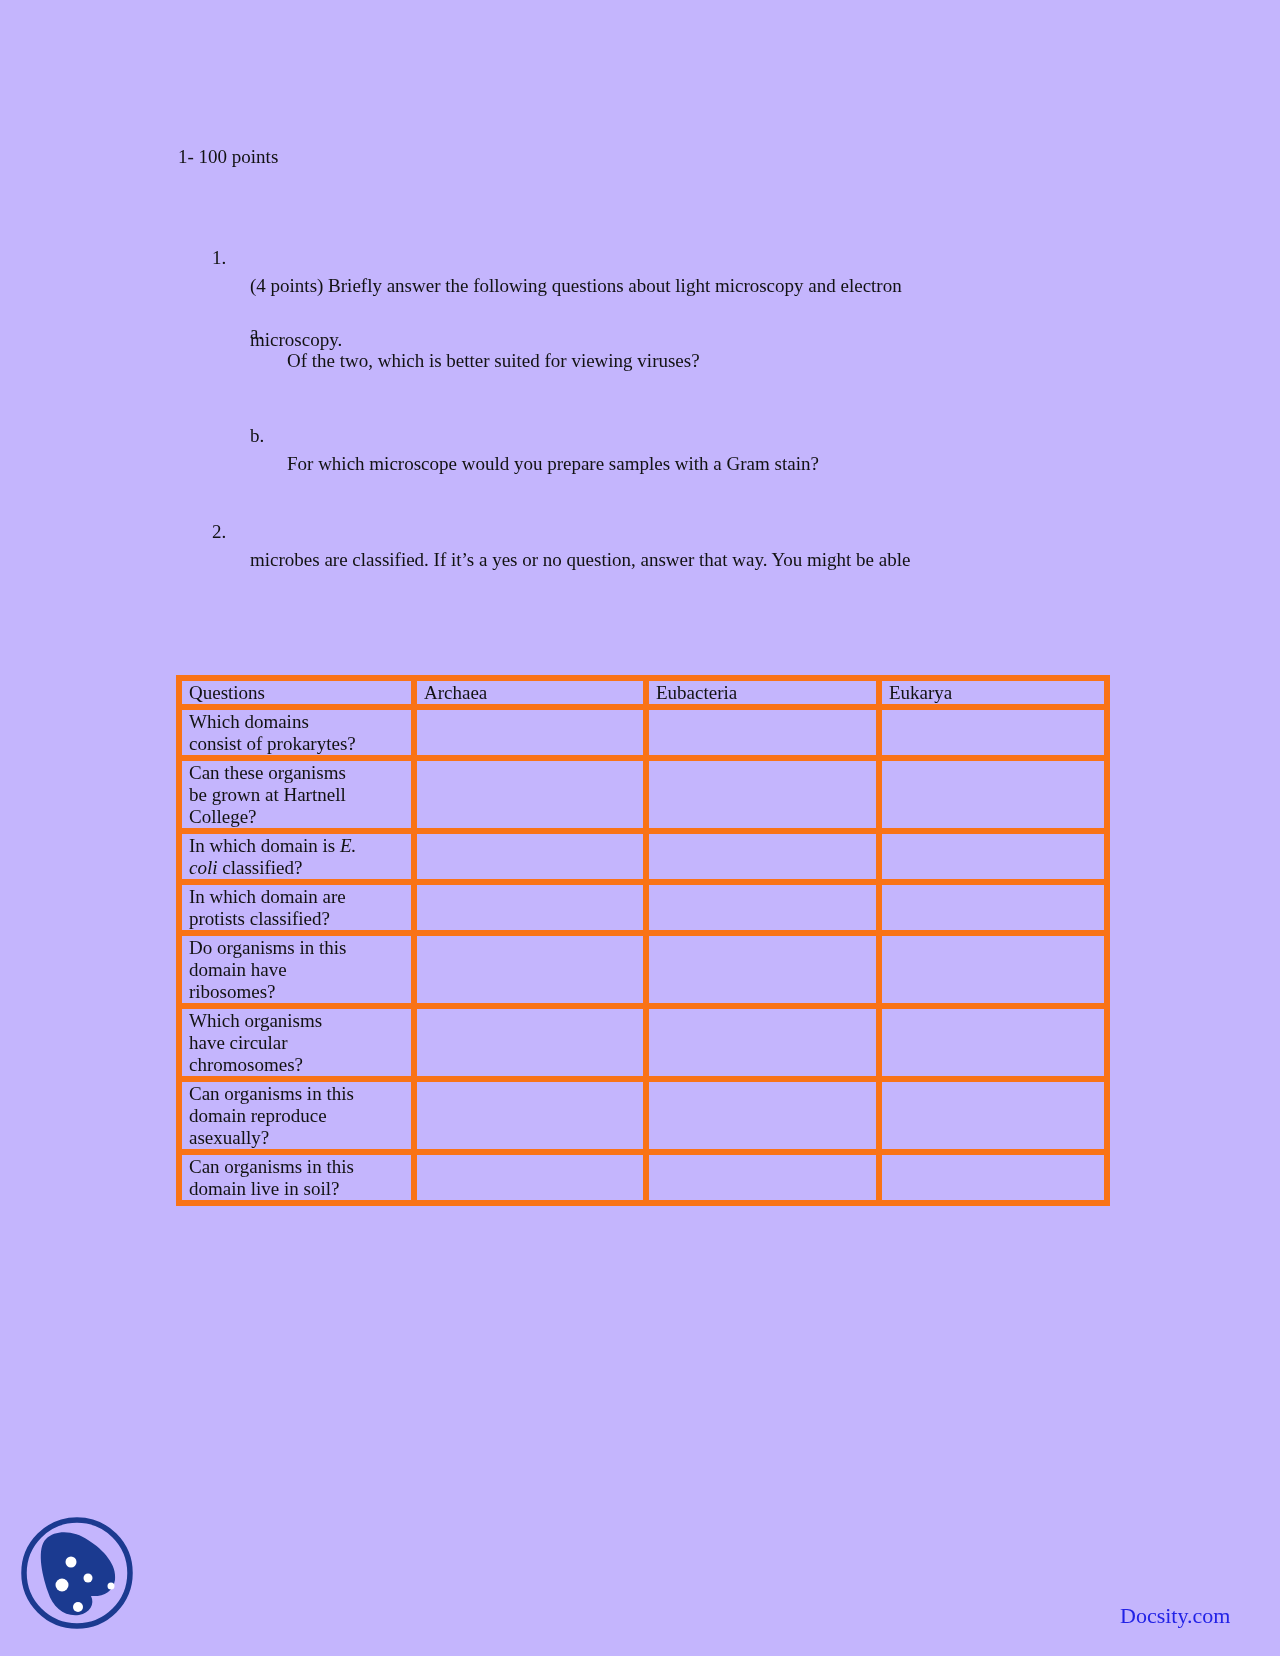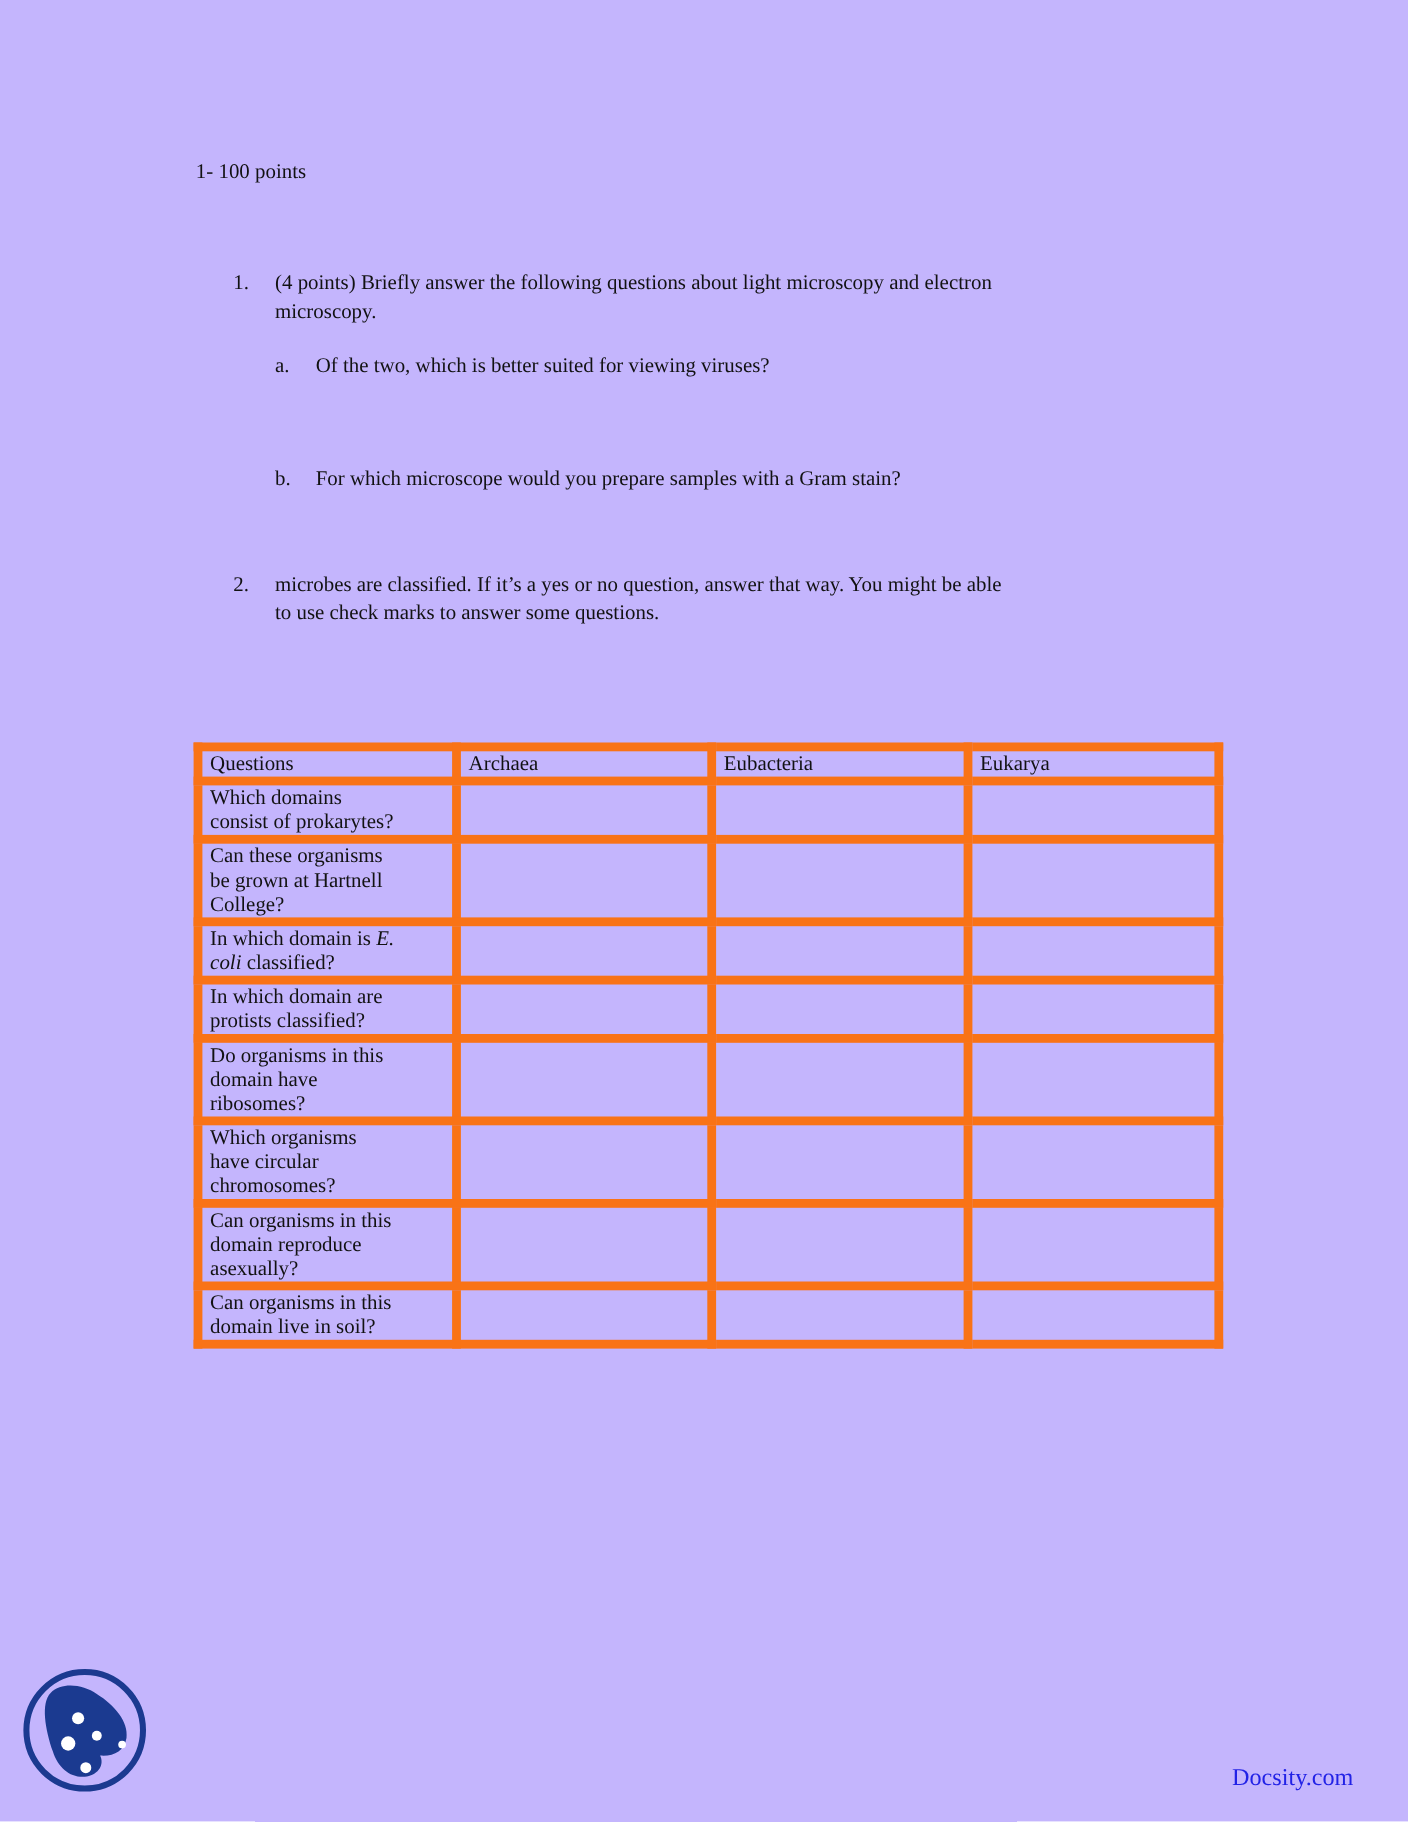--- a/index.html
+++ b/index.html
@@ -21,32 +21,32 @@
   }
   .qitem{
     position:absolute;
     display:flex;
     font-size:19px;
     line-height:26px;
   }
   .qitem .qnum{width:38px;flex:0 0 38px;}
   .sub{position:absolute;display:flex;font-size:19px;line-height:26px;}
   .sub .qletter{width:37px;flex:0 0 37px;}
-  .qlines div{white-space:nowrap;}
+  .qlines div{white-space:nowrap;margin-top:28px;}
   table.domains{
     position:absolute;
     left:176px;
     top:675px;
     width:928px;
     border-collapse:collapse;
     table-layout:fixed;
     font-size:19px;
   }
   table.domains th, table.domains td{
-    border:8px solid #f97316;
+    border:6px solid #f97316;
     vertical-align:top;
     text-align:left;
     font-weight:normal;
     padding:1px 2px 0 7px;
     line-height:22px;
   }
   tr.hrow{height:26px;}
   tr.r2{height:46px;}
   tr.r3{height:68px;}
   .cl{white-space:nowrap;}
@@ -96,21 +96,20 @@
     <span class="qletter">b.</span>
     <div class="qlines">
       <div>For which microscope would you prepare samples with a Gram stain?</div>
     </div>
   </div>
 
   <div class="qitem" style="left:212px;top:519px;">
     <span class="qnum">2.</span>
     <div class="qlines">
       <div>microbes are classified. If it’s a yes or no question, answer that way. You might be able</div>
-      <div>to use check marks to answer some questions.</div>
     </div>
   </div>
 
   <table class="domains">
     <colgroup>
       <col style="width:235px">
         <col style="width:232px">
         <col style="width:233px">
         <col style="width:228px">
     </colgroup>

